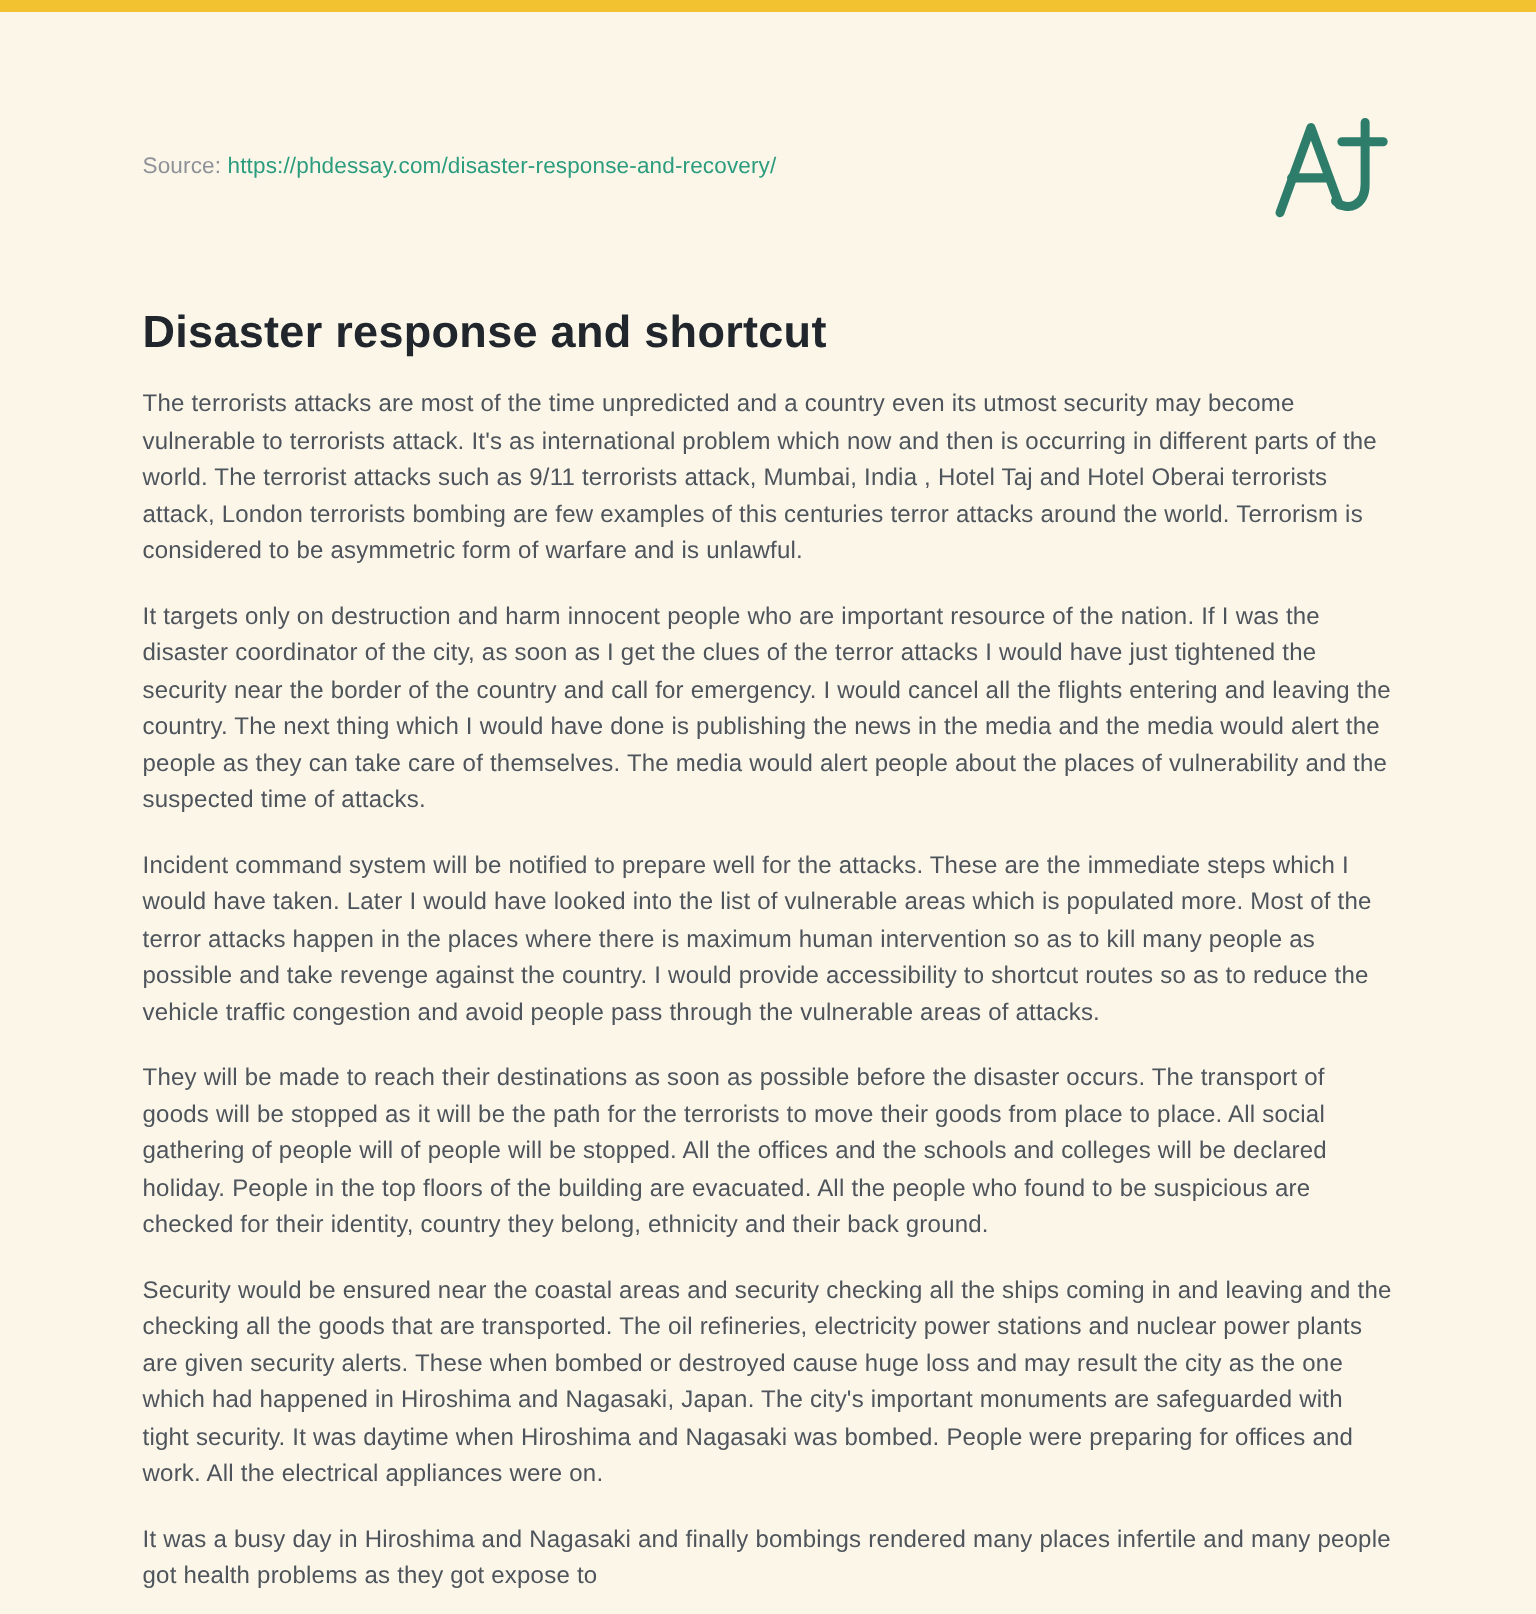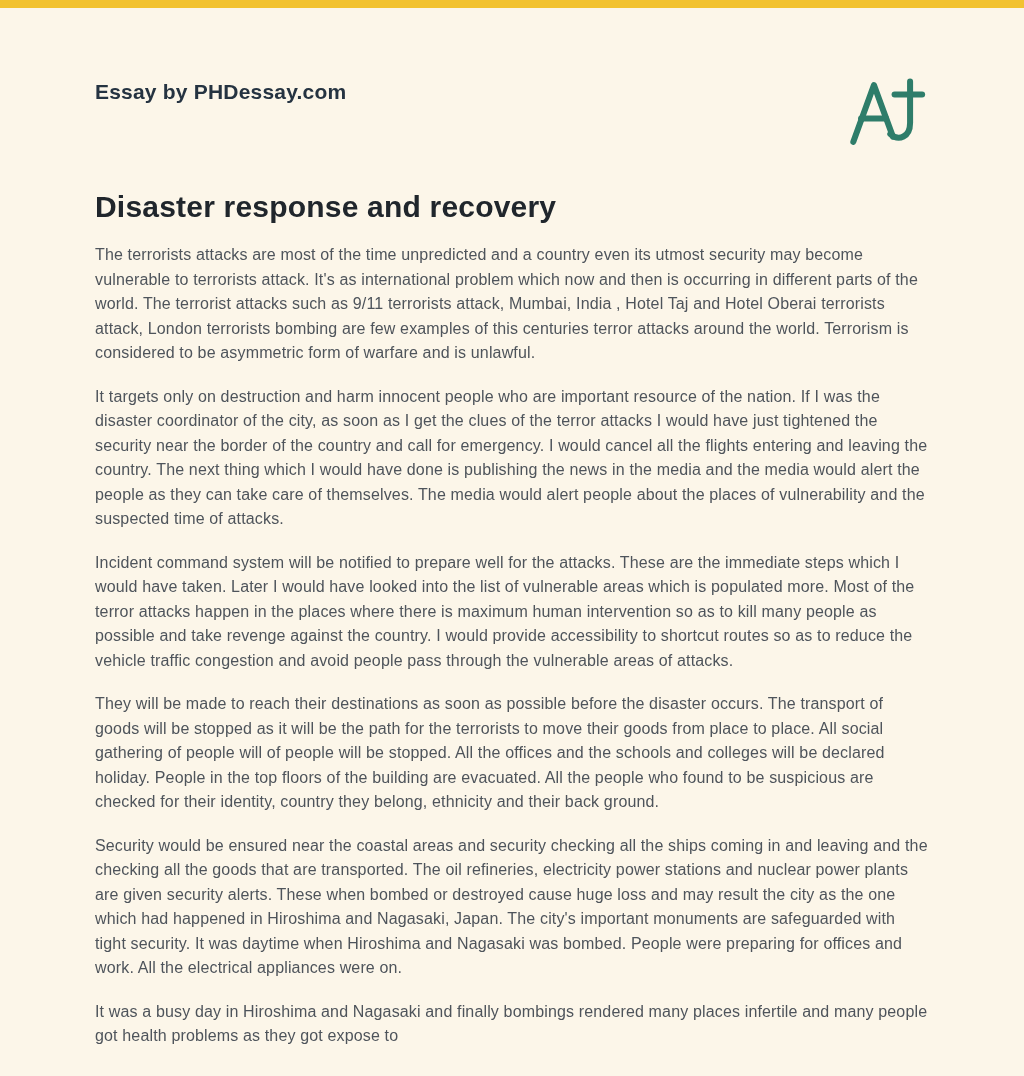--- a/index.html
+++ b/index.html
@@ -62,35 +62,38 @@
     letter-spacing: 0.15px;
   }
 </style>
 </head>
 <body>
 
 <div class="top-accent-bar"></div>
 
 <div class="page">
 
-  <div class="byline">Essay by PHDessay.com</div>
 
+  <div class="source-line">
+    <span>Source:</span>
+    <a class="source-link">https://phdessay.com/disaster-response-and-recovery/</a>
+  </div>
 
   <div class="logo">
     <svg viewBox="0 0 100 100">
       <g fill="none" stroke="#2E7D6A" stroke-width="7" stroke-linecap="round" stroke-linejoin="round">
         <path d="M12 80 L36 14 L58 74"></path>
         <path d="M21 53 L50 53"></path>
         <path d="M60 25 L92 25"></path>
         <path d="M78 10 L78 58 C78 74 65 80 55 71"></path>
       </g>
     </svg>
   </div>
 
-  <h1 class="essay-title">Disaster response and recovery</h1>
+  <h1 class="essay-title">Disaster response and shortcut</h1>
 
   <div class="essay">
     <p>The terrorists attacks are most of the time unpredicted and a country even its utmost security may become vulnerable to terrorists attack. It's as international problem which now and then is occurring in different parts of the world. The terrorist attacks such as 9/11 terrorists attack, Mumbai, India , Hotel Taj and Hotel Oberai terrorists attack, London terrorists bombing are few examples of this centuries terror attacks around the world. Terrorism is considered to be asymmetric form of warfare and is unlawful.</p>
     <p>It targets only on destruction and harm innocent people who are important resource of the nation. If I was the disaster coordinator of the city, as soon as I get the clues of the terror attacks I would have just tightened the security near the border of the country and call for emergency. I would cancel all the flights entering and leaving the country. The next thing which I would have done is publishing the news in the media and the media would alert the people as they can take care of themselves. The media would alert people about the places of vulnerability and the suspected time of attacks.</p>
     <p>Incident command system will be notified to prepare well for the attacks. These are the immediate steps which I would have taken. Later I would have looked into the list of vulnerable areas which is populated more. Most of the terror attacks happen in the places where there is maximum human intervention so as to kill many people as possible and take revenge against the country. I would provide accessibility to shortcut routes so as to reduce the vehicle traffic congestion and avoid people pass through the vulnerable areas of attacks.</p>
     <p>They will be made to reach their destinations as soon as possible before the disaster occurs. The transport of goods will be stopped as it will be the path for the terrorists to move their goods from place to place. All social gathering of people will of people will be stopped. All the offices and the schools and colleges will be declared holiday. People in the top floors of the building are evacuated. All the people who found to be suspicious are checked for their identity, country they belong, ethnicity and their back ground.</p>
     <p>Security would be ensured near the coastal areas and security checking all the ships coming in and leaving and the checking all the goods that are transported. The oil refineries, electricity power stations and nuclear power plants are given security alerts. These when bombed or destroyed cause huge loss and may result the city as the one which had happened in Hiroshima and Nagasaki, Japan. The city's important monuments are safeguarded with tight security. It was daytime when Hiroshima and Nagasaki was bombed. People were preparing for offices and work. All the electrical appliances were on.</p>
     <p>It was a busy day in Hiroshima and Nagasaki and finally bombings rendered many places infertile and many people got health problems as they got expose to</p>
   </div>
 

